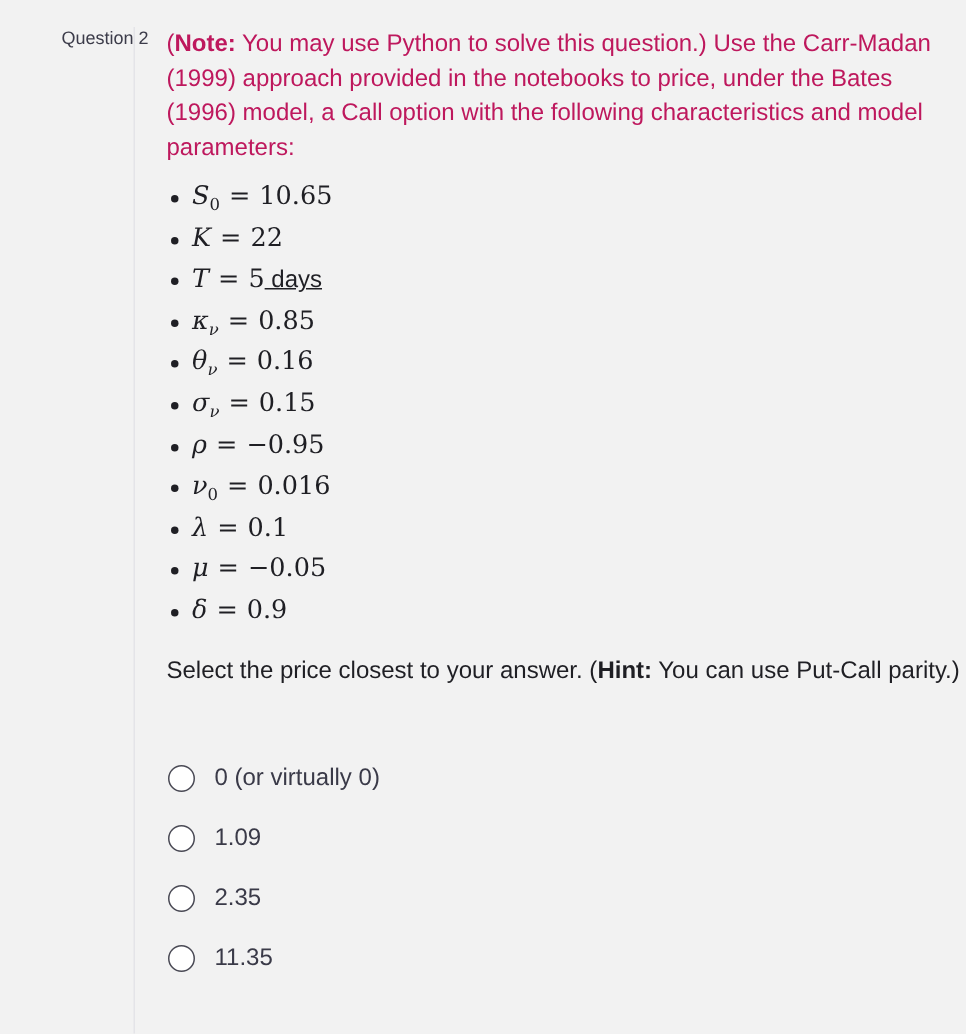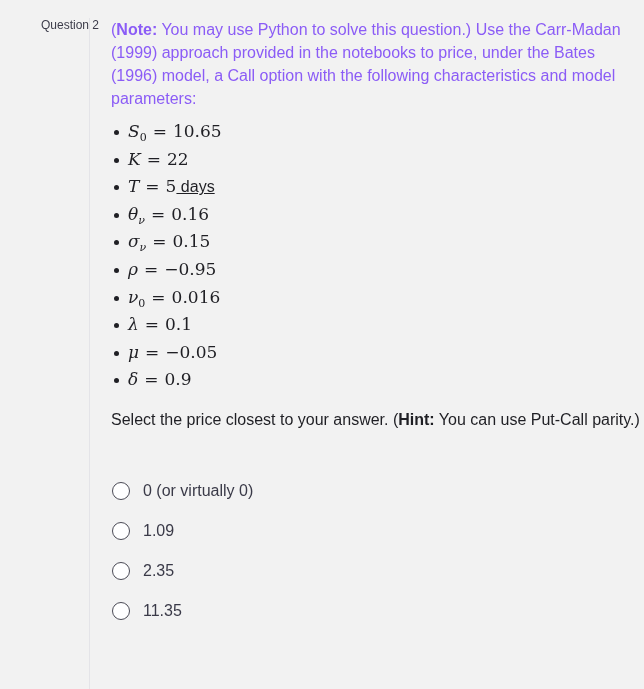--- a/index.html
+++ b/index.html
@@ -16,21 +16,21 @@
   }
   .divider {
     position:absolute; left:89px; top:18px; bottom:0;
     width:1px; background:#e4e4e8;
   }
   .content {
     position:absolute; left:111px; top:18px; width:530px;
   }
   .intro {
     font-size:16px; line-height:23px; margin:0;
-    color:#8b5cf6;
+    color:#be185d;
   }
   .intro b { font-weight:bold; }
   ul.params {
     list-style:none; margin:8px 0 0 0; padding:0;
   }
   ul.params li {
     height:27.6px; line-height:27.6px;
     font-family:"DejaVu Serif", serif; font-size:17px;
     position:relative; padding-left:17px;
     white-space:nowrap;
@@ -65,20 +65,21 @@
 <div class="qlabel">Question 2</div>
 <div class="divider"></div>
 
 <div class="content">
   <p class="intro"><span>(</span><b>Note:</b><span> You may use Python to solve this question.) Use the Carr-Madan (1999) approach provided in the notebooks to price, under the Bates (1996) model, a Call option with the following characteristics and model parameters:</span></p>
 
   <ul class="params">
     <li><span class="var">S</span><span class="sub up">0</span><span class="eq">=</span><span>10.65</span></li>
     <li><span class="var">K</span><span class="eq">=</span><span>22</span></li>
     <li><span class="var">T</span><span class="eq">=</span><span>5</span><span class="unit"> days</span></li>
+    <li><span class="var">κ</span><span class="sub">ν</span><span class="eq">=</span><span>0.85</span></li>
     <li><span class="var">θ</span><span class="sub">ν</span><span class="eq">=</span><span>0.16</span></li>
     <li><span class="var">σ</span><span class="sub">ν</span><span class="eq">=</span><span>0.15</span></li>
     <li><span class="var">ρ</span><span class="eq">=</span><span>−0.95</span></li>
     <li><span class="var">ν</span><span class="sub up">0</span><span class="eq">=</span><span>0.016</span></li>
     <li><span class="var">λ</span><span class="eq">=</span><span>0.1</span></li>
     <li><span class="var">μ</span><span class="eq">=</span><span>−0.05</span></li>
     <li><span class="var">δ</span><span class="eq">=</span><span>0.9</span></li>
   </ul>
 
   <p class="prompt"><span>Select the price closest to your answer. (</span><b>Hint:</b><span> You can use Put-Call parity.)</span></p>

